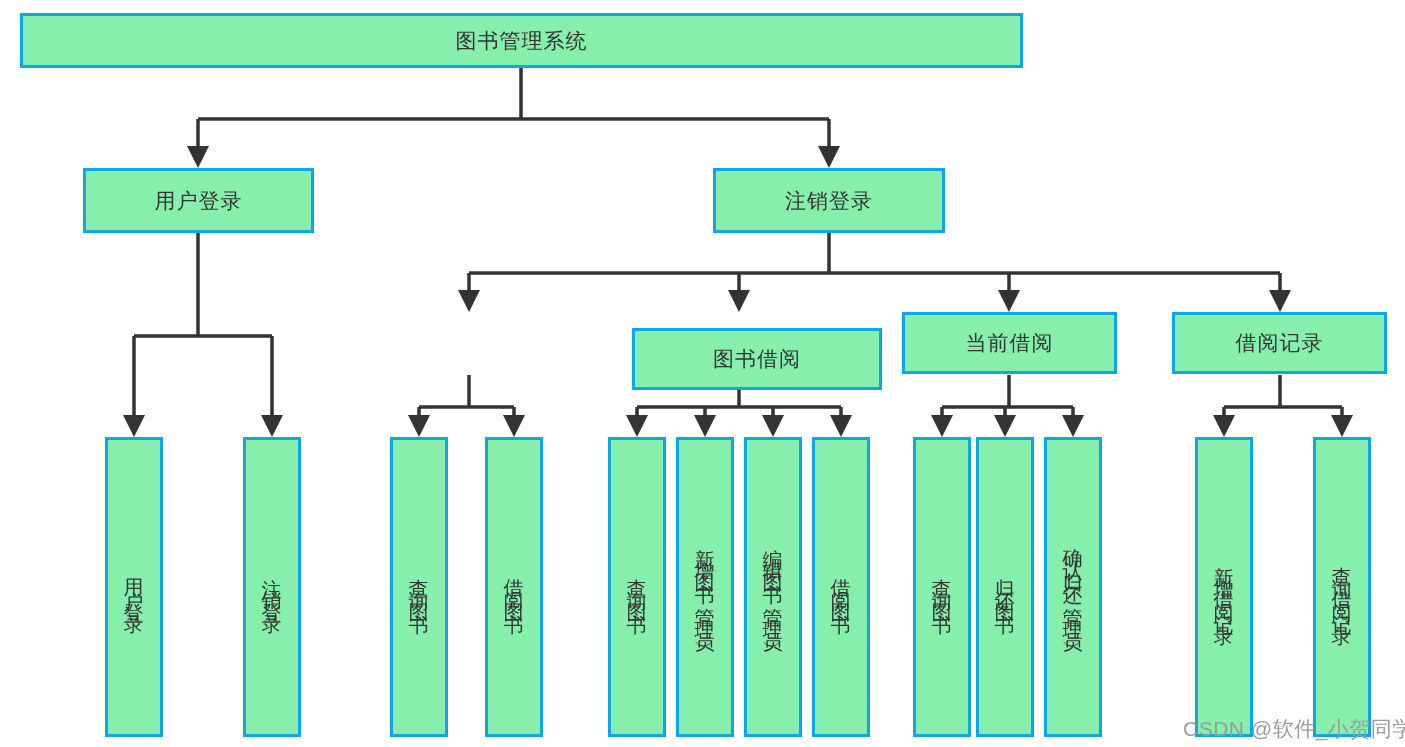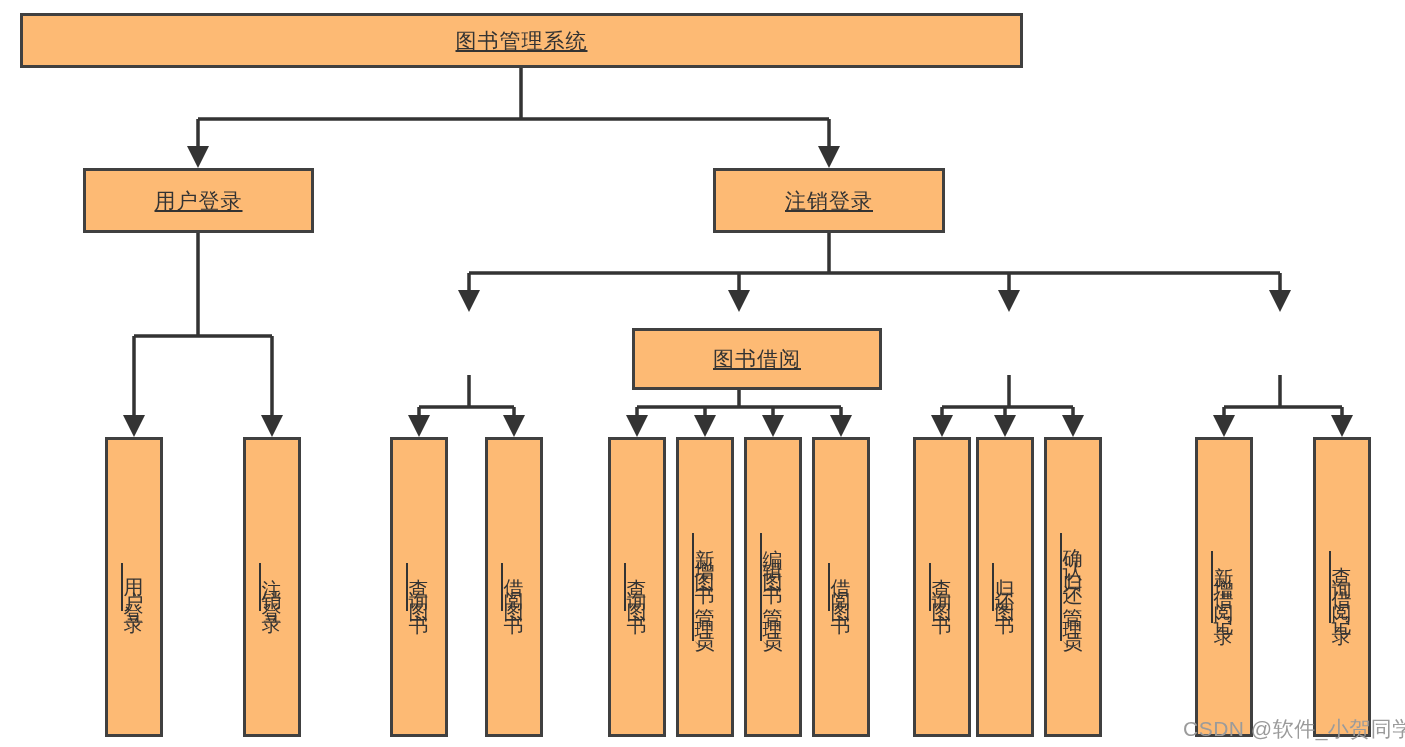--- a/index.html
+++ b/index.html
@@ -18,27 +18,26 @@
   .connectors {
     position: absolute;
     left: 0;
     top: 0;
     width: 1405px;
     height: 747px;
   }
   .node {
     position: absolute;
     box-sizing: border-box;
-    border: 3px solid #404040;
-    background: #fdba74;
+    border: 3px solid #0ea5e9;
+    background: #86efac;
     display: flex;
     align-items: center;
     justify-content: center;
     color: #333333;
-    text-decoration: underline;
   }
   .hnode {
     font-size: 21px;
     letter-spacing: 1px;
     white-space: nowrap;
   }
   .vnode {
     width: 58px;
     height: 300px;
     top: 437px;
@@ -98,20 +97,22 @@
       <polygon points="1331,415 1353,415 1342,437"></polygon>
     </g>
   </svg>
 
   <div class="node hnode" style="left:20px; top:13px; width:1003px; height:55px;">图书管理系统</div>
 
   <div class="node hnode" style="left:83px; top:168px; width:231px; height:65px;">用户登录</div>
   <div class="node hnode" style="left:713px; top:168px; width:232px; height:65px;">注销登录</div>
 
   <div class="node hnode" style="left:632px; top:328px; width:250px; height:62px;">图书借阅</div>
+  <div class="node hnode" style="left:902px; top:312px; width:215px; height:62px;">当前借阅</div>
+  <div class="node hnode" style="left:1172px; top:312px; width:215px; height:62px;">借阅记录</div>
 
   <div class="node vnode" style="left:105px;">
     <span class="vtext">用户登录</span>
   </div>
   <div class="node vnode" style="left:243px;">
     <span class="vtext">注销登录</span>
   </div>
 
   <div class="node vnode" style="left:390px;">
     <span class="vtext">查询图书</span>

